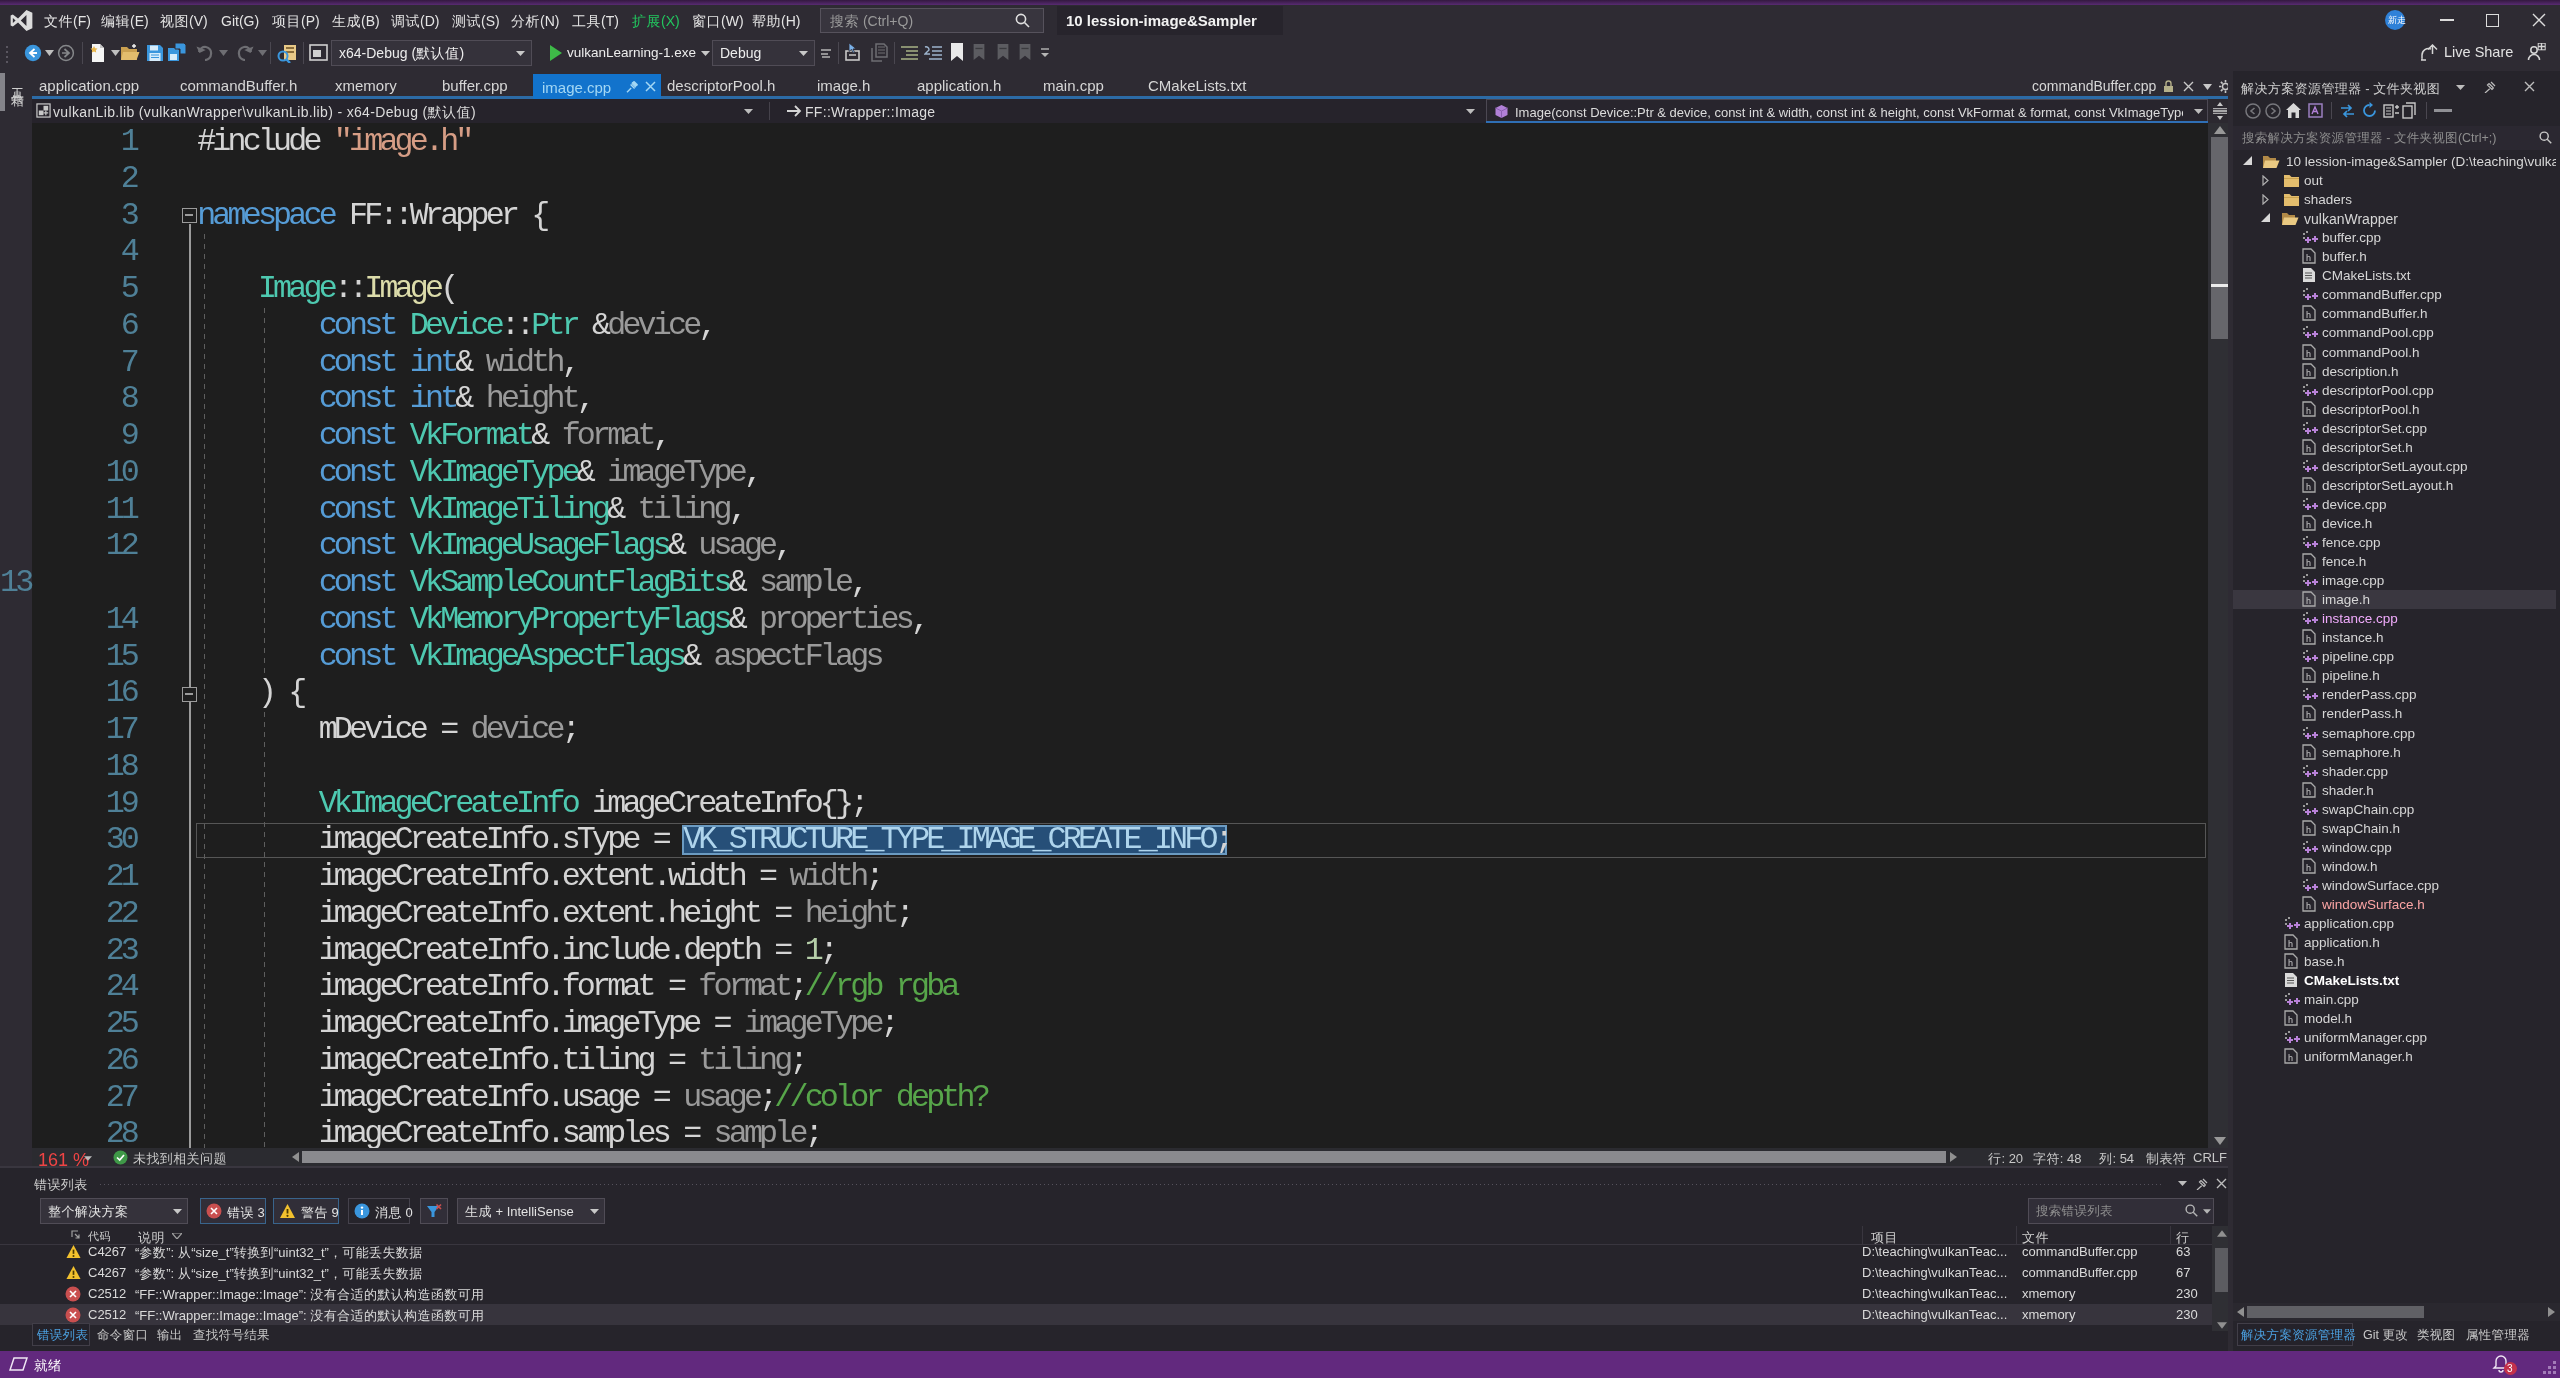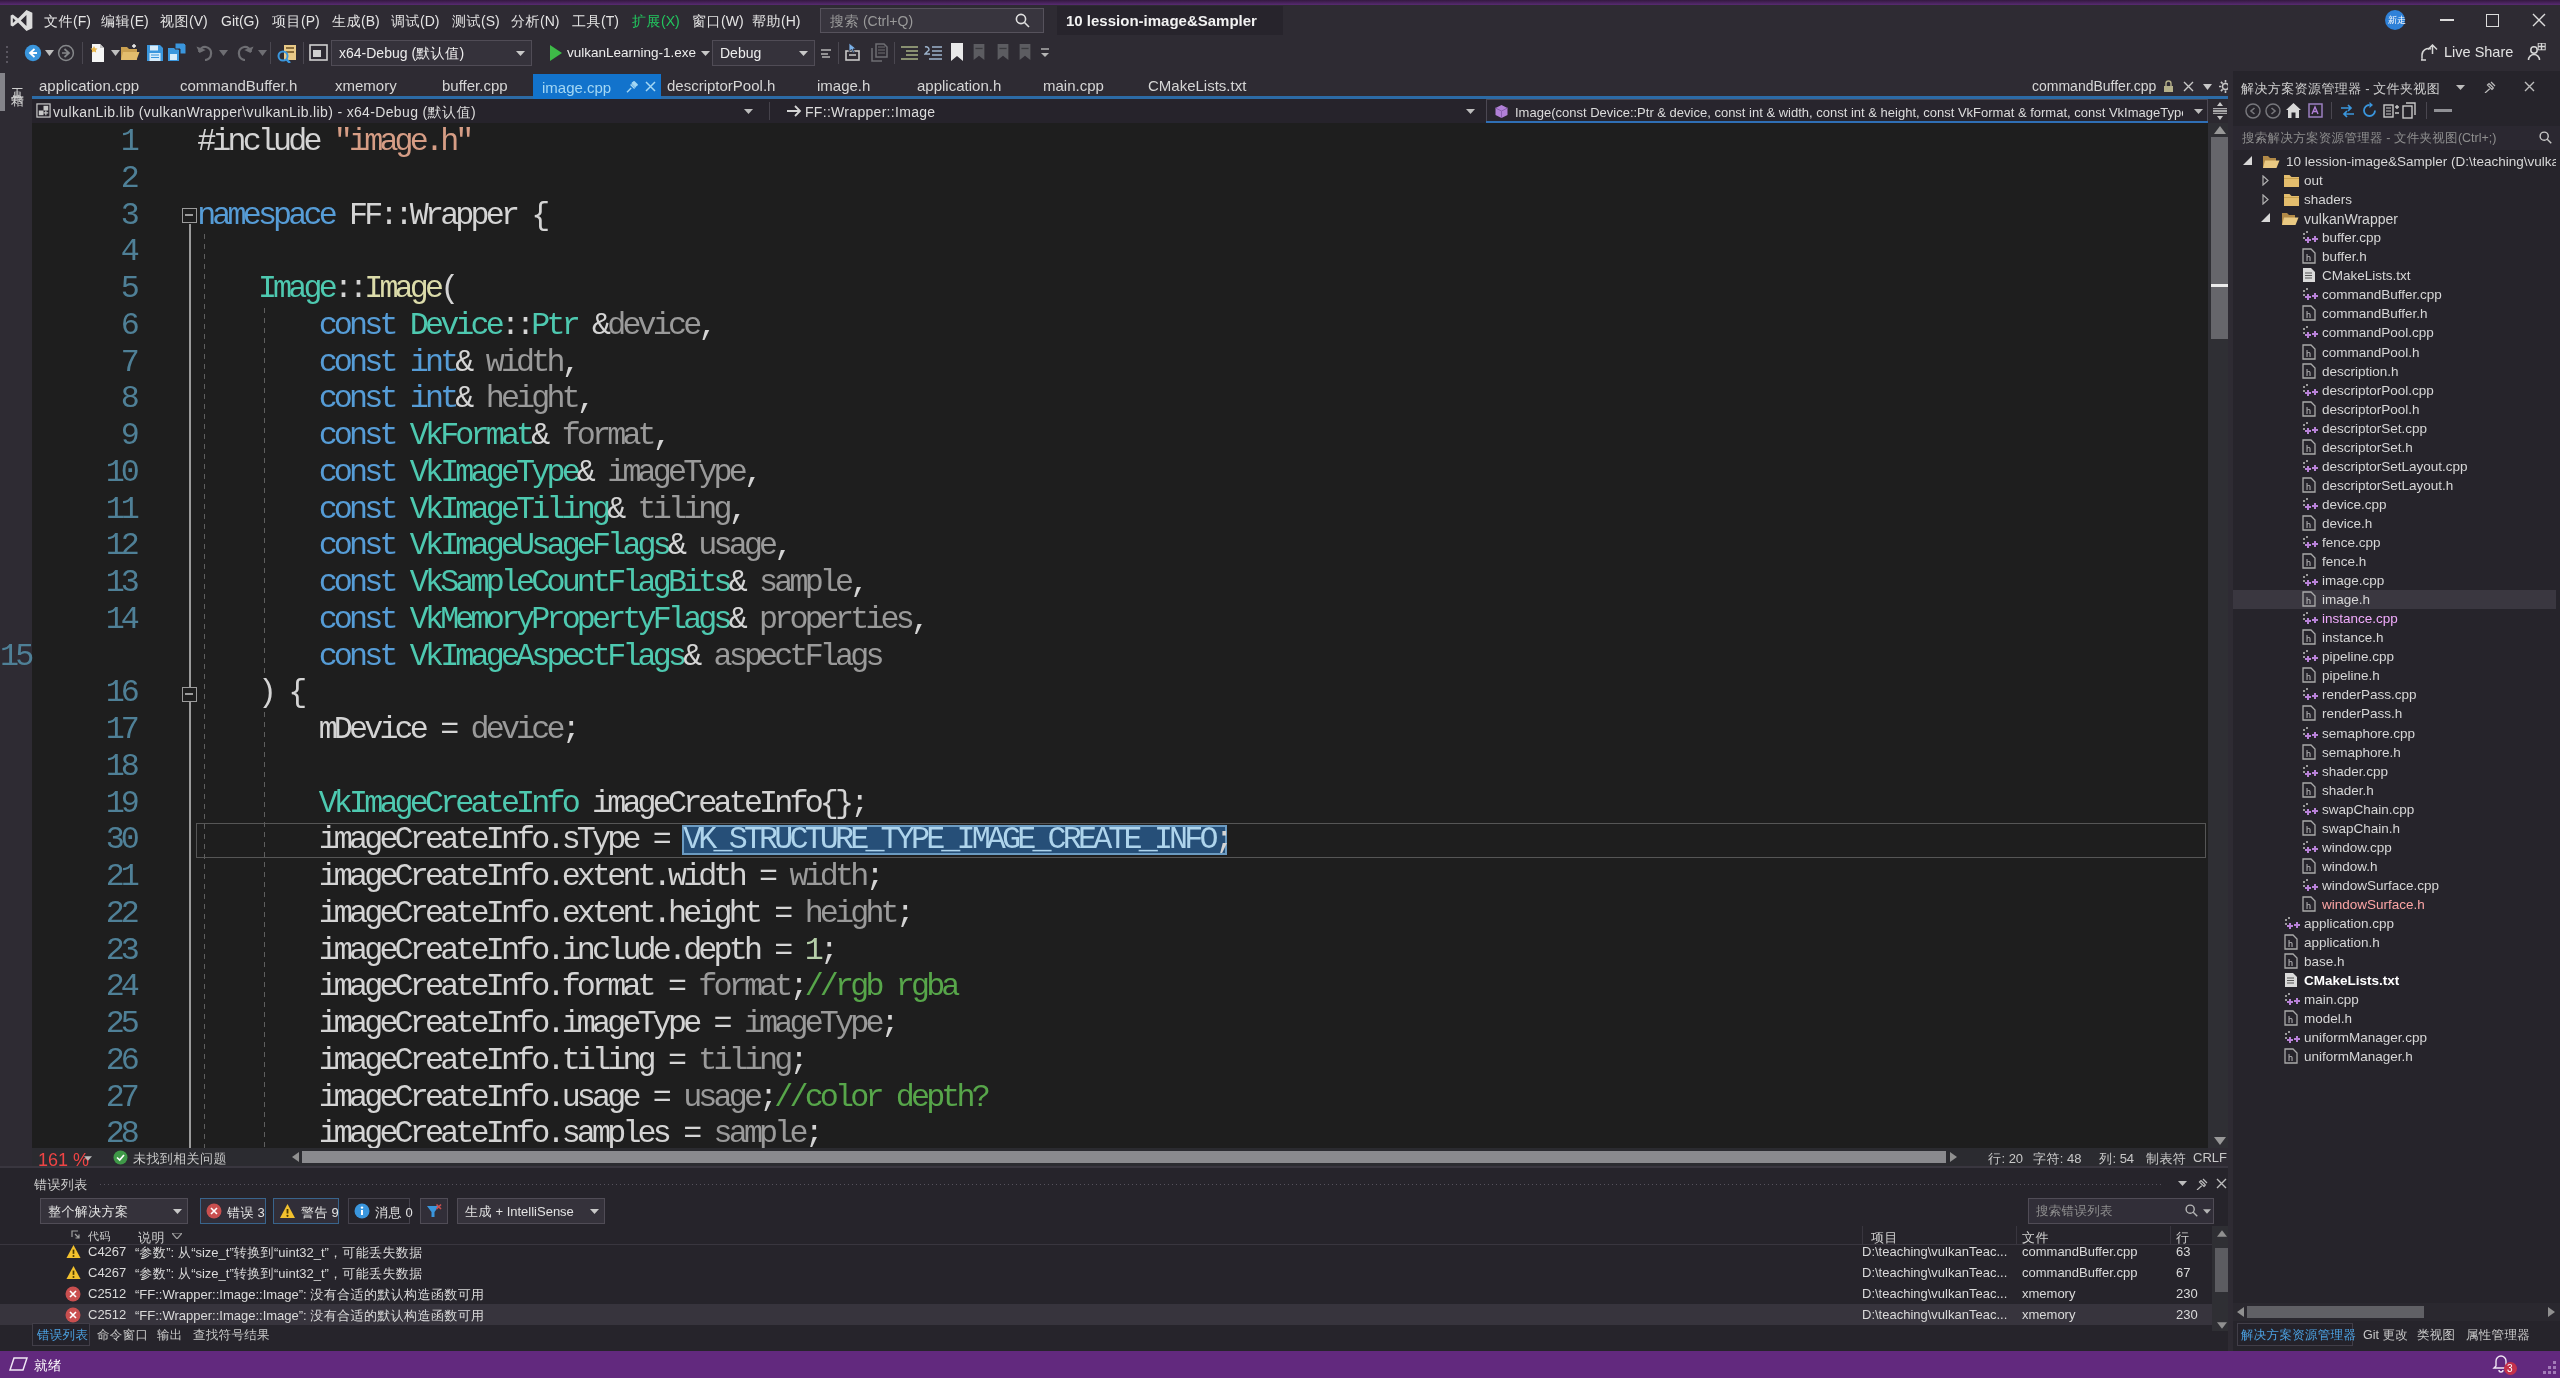--- a/index.html
+++ b/index.html
@@ -282,23 +282,23 @@
 <div class="ab mono" style="left:0;top:197.6px;width:136px;text-align:right;color:#4f8097">3</div>
 <div class="ab mono" style="left:0;top:234.35px;width:136px;text-align:right;color:#4f8097">4</div>
 <div class="ab mono" style="left:0;top:271.1px;width:136px;text-align:right;color:#4f8097">5</div>
 <div class="ab mono" style="left:0;top:307.85px;width:136px;text-align:right;color:#4f8097">6</div>
 <div class="ab mono" style="left:0;top:344.6px;width:136px;text-align:right;color:#4f8097">7</div>
 <div class="ab mono" style="left:0;top:381.35px;width:136px;text-align:right;color:#4f8097">8</div>
 <div class="ab mono" style="left:0;top:418.1px;width:136px;text-align:right;color:#4f8097">9</div>
 <div class="ab mono" style="left:0;top:454.85px;width:136px;text-align:right;color:#4f8097">10</div>
 <div class="ab mono" style="left:0;top:491.6px;width:136px;text-align:right;color:#4f8097">11</div>
 <div class="ab mono" style="left:0;top:528.35px;width:136px;text-align:right;color:#4f8097">12</div>
-<div class="ab mono" style="left:0;top:565.1px;width:136px;text-align:right;color:#4f8097">13</div>
+<div class="ab mono" style="left:0;top:565.1px;width:136px;text-align:left;color:#4f8097">13</div>
 <div class="ab mono" style="left:0;top:601.85px;width:136px;text-align:right;color:#4f8097">14</div>
-<div class="ab mono" style="left:0;top:638.6px;width:136px;color:#4f8097">15</div>
+<div class="ab mono" style="left:0;top:638.6px;width:136px;text-align:right;color:#4f8097">15</div>
 <div class="ab mono" style="left:0;top:675.35px;width:136px;text-align:right;color:#4f8097">16</div>
 <div class="ab mono" style="left:0;top:712.1px;width:136px;text-align:right;color:#4f8097">17</div>
 <div class="ab mono" style="left:0;top:748.85px;width:136px;text-align:right;color:#4f8097">18</div>
 <div class="ab mono" style="left:0;top:785.6px;width:136px;text-align:right;color:#4f8097">19</div>
 <div class="ab mono" style="left:0;top:822.35px;width:136px;text-align:right;color:#4f8097">30</div>
 <div class="ab mono" style="left:0;top:859.1px;width:136px;text-align:right;color:#4f8097">21</div>
 <div class="ab mono" style="left:0;top:895.85px;width:136px;text-align:right;color:#4f8097">22</div>
 <div class="ab mono" style="left:0;top:932.6px;width:136px;text-align:right;color:#4f8097">23</div>
 <div class="ab mono" style="left:0;top:969.35px;width:136px;text-align:right;color:#4f8097">24</div>
 <div class="ab mono" style="left:0;top:1006.1px;width:136px;text-align:right;color:#4f8097">25</div>

